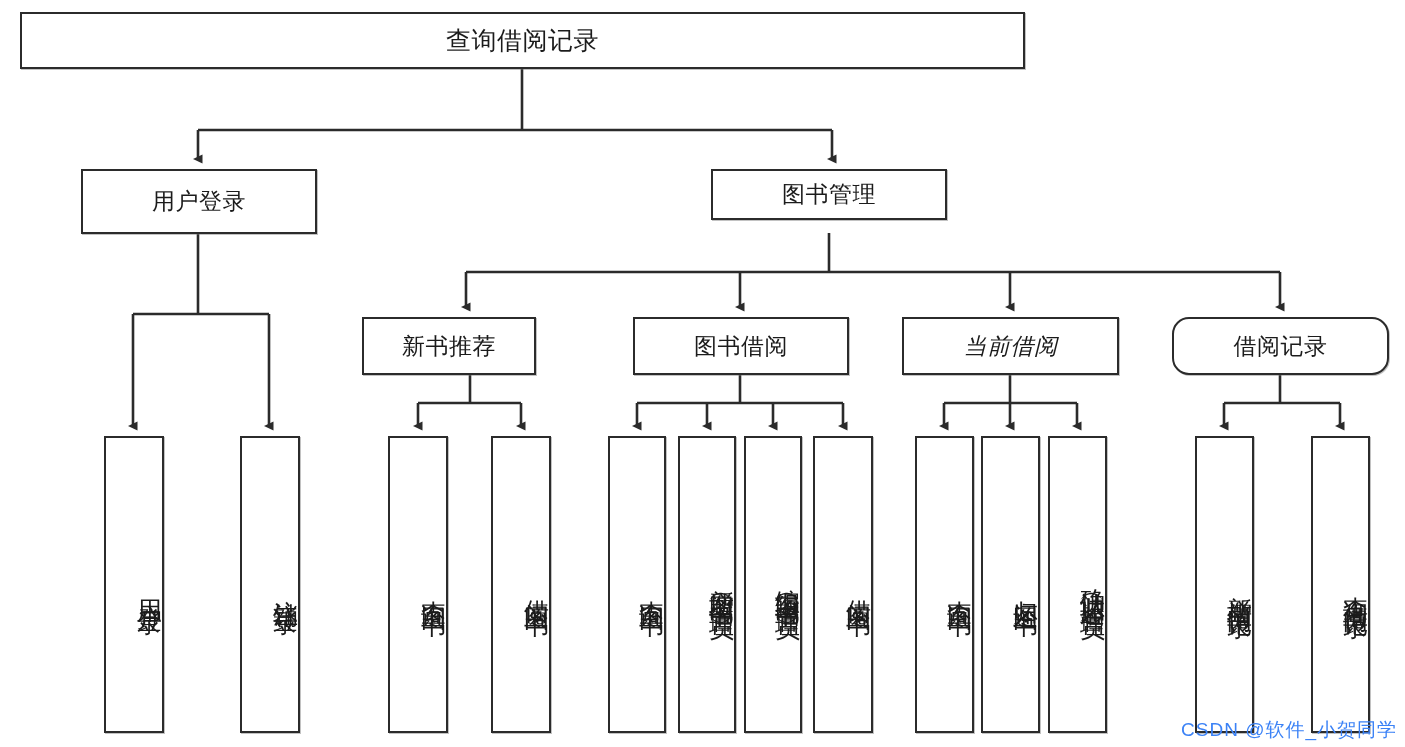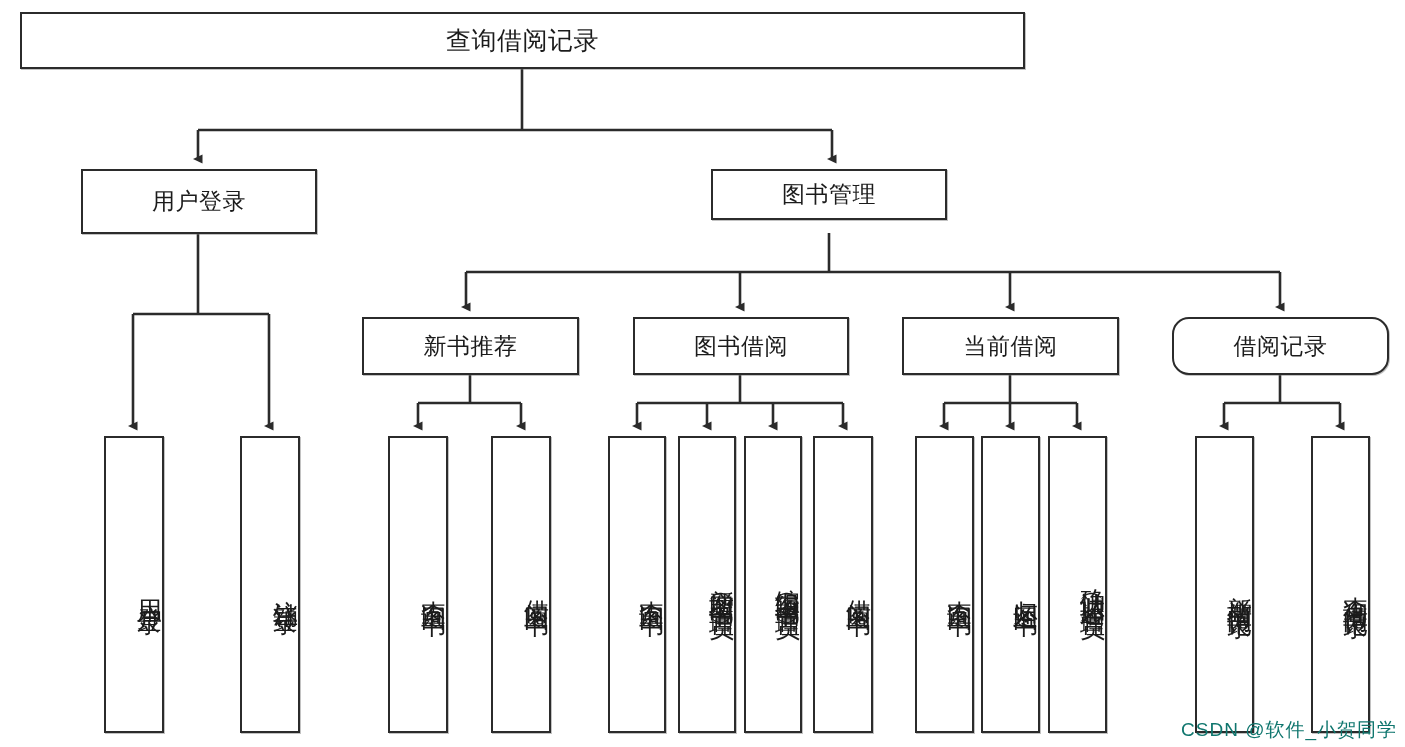--- a/index.html
+++ b/index.html
@@ -36,21 +36,21 @@
     align-items:flex-start;
     justify-content:center;
     padding-top:6px;
     box-sizing:border-box;
     white-space:normal;
   }
   .leaf.leaf-tall .box-label{padding-top:4px;}
   svg.connectors{position:absolute;left:0;top:0;width:1405px;height:747px;pointer-events:none;}
   .wm{
     position:absolute;right:8px;bottom:4px;
-    font-size:19px;color:#0f766e;
+    font-size:19px;color:#3b82f6;
     letter-spacing:1px;white-space:nowrap;
   }
 </style>
 </head>
 <body>
 
 <div id="diagram">
 
   <svg class="connectors" viewBox="0 0 1405 747" xmlns="http://www.w3.org/2000/svg">
     <defs>
@@ -106,27 +106,27 @@
     <span class="box-label">查询借阅记录</span>
   </div>
 
   <div class="box lvl1" style="left:81px;top:169px;width:236px;height:65px;">
     <span class="box-label">用户登录</span>
   </div>
   <div class="box lvl1" style="left:711px;top:169px;width:236px;height:51px;">
     <span class="box-label">图书管理</span>
   </div>
 
-  <div class="box lvl2" style="left:362px;top:317px;width:217px;height:58px;">
+  <div class="box lvl2" style="left:362px;top:317px;width:174px;height:58px;">
     <span class="box-label">新书推荐</span>
   </div>
   <div class="box lvl2" style="left:633px;top:317px;width:216px;height:58px;text-decoration:underline;">
     <span class="box-label">图书借阅</span>
   </div>
-  <div class="box lvl2" style="left:902px;top:317px;width:217px;height:58px;">
+  <div class="box lvl2" style="left:902px;top:317px;width:217px;height:58px;font-style:italic;">
     <span class="box-label">当前借阅</span>
   </div>
   <div class="box lvl2" style="left:1172px;top:317px;width:217px;height:58px;border-radius:17px;">
     <span class="box-label">借阅记录</span>
   </div>
 
   <div class="box leaf" style="left:104px;top:436px;width:60px;height:297px;">
     <span class="box-label">用户登录</span>
   </div>
   <div class="box leaf" style="left:240px;top:436px;width:60px;height:297px;">

